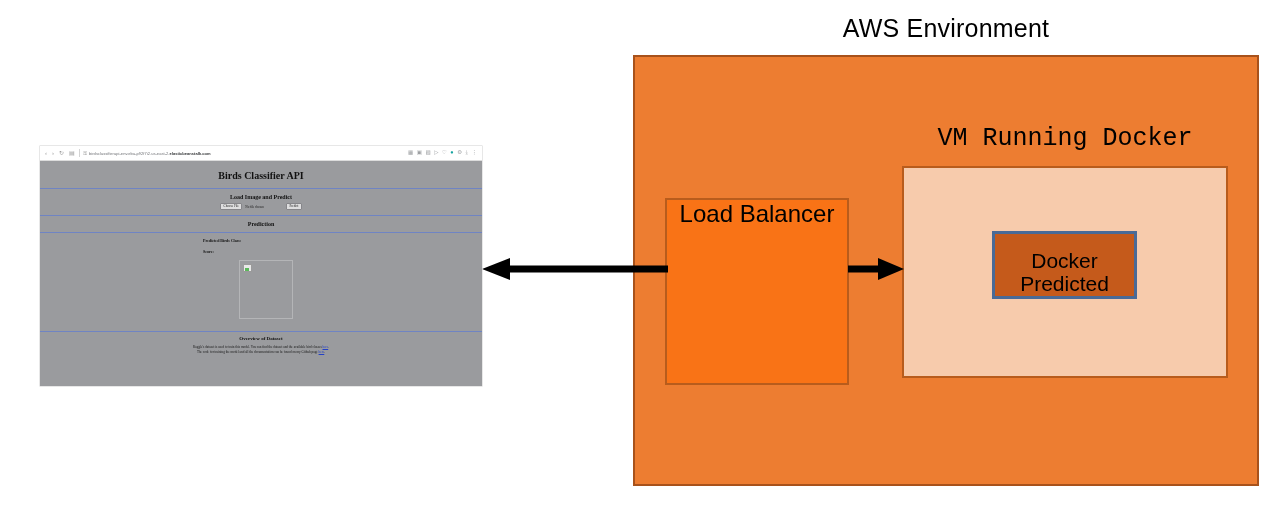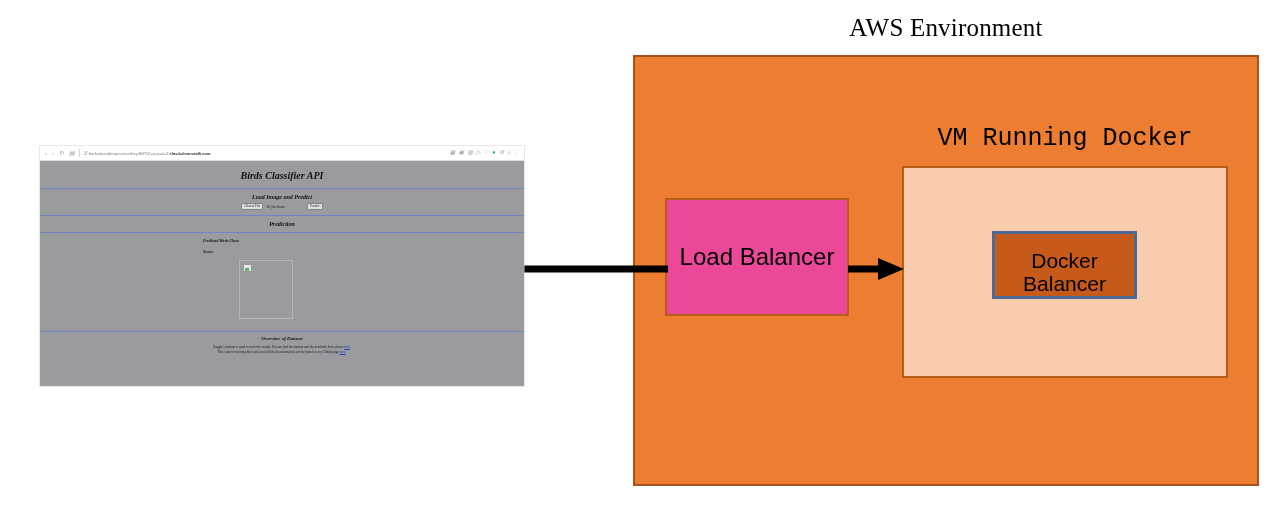--- a/index.html
+++ b/index.html
@@ -17,21 +17,21 @@
 
   
   #aws-title {
     position: absolute;
     left: 633px;
     top: 14px;
     width: 626px;
     text-align: center;
     font-size: 25px;
     color: #000000;
-    font-family: Liberation Serif, serif;
+    font-family: Liberation Sans, sans-serif;
     letter-spacing: 0.2px;
     white-space: nowrap;
   }
   #aws-box {
     position: absolute;
     left: 633px;
     top: 55px;
     width: 626px;
     height: 431px;
     background: #ED7D31;
@@ -80,50 +80,49 @@
     font-size: 21px;
     color: #000000;
     white-space: nowrap;
   }
 
   #lb-box {
     position: absolute;
     left: 665px;
     top: 198px;
     width: 184px;
-    height: 118px;
-    background: #ec4899;
+    height: 187px;
+    background: #f97316;
     border: 2px solid #B85C1C;
     box-sizing: border-box;
     display: flex;
-    align-items: center;
+    align-items: flex-start;
     justify-content: center;
   }
   #lb-box span {
     font-size: 24px;
     color: #000000;
     white-space: nowrap;
   }
 
   
   .arrow-svg { position: absolute; }
   #arrow-left-svg { left: 482px; top: 258px; }
   #arrow-right-svg { left: 848px; top: 258px; }
 
   
   #browser {
     position: absolute;
     left: 40px;
     top: 146px;
-    width: 484px;
+    width: 442px;
     height: 240px;
     background: #9a9b9e;
     overflow: hidden;
     box-shadow: 0 0 0 0.5px #cfcfcf;
-    font-style: italic;
   }
   #browser-chrome {
     height: 15px;
     background: #ffffff;
     display: flex;
     align-items: center;
     padding: 0 5px;
     box-sizing: border-box;
     border-bottom: 0.5px solid #dcdcdc;
   }
@@ -270,21 +269,21 @@
 <body>
 
 <div id="aws-title">AWS Environment</div>
 <div id="aws-box"></div>
 
 <div id="vm-title">VM Running Docker</div>
 <div id="vm-box"></div>
 
 <div id="docker-box">
   <span>Docker</span>
-  <span>Balancer</span>
+  <span>Predicted</span>
 </div>
 
 <div id="lb-box">
   <span>Load Balancer</span>
 </div>
 
 <svg id="arrow-left-svg" class="arrow-svg" width="186" height="22" viewBox="0 0 186 22">
   <line x1="186" y1="11" x2="26" y2="11" stroke="#000000" stroke-width="7"></line>
   <polygon points="0,11 28,0 28,22" fill="#000000"></polygon>
 </svg>

